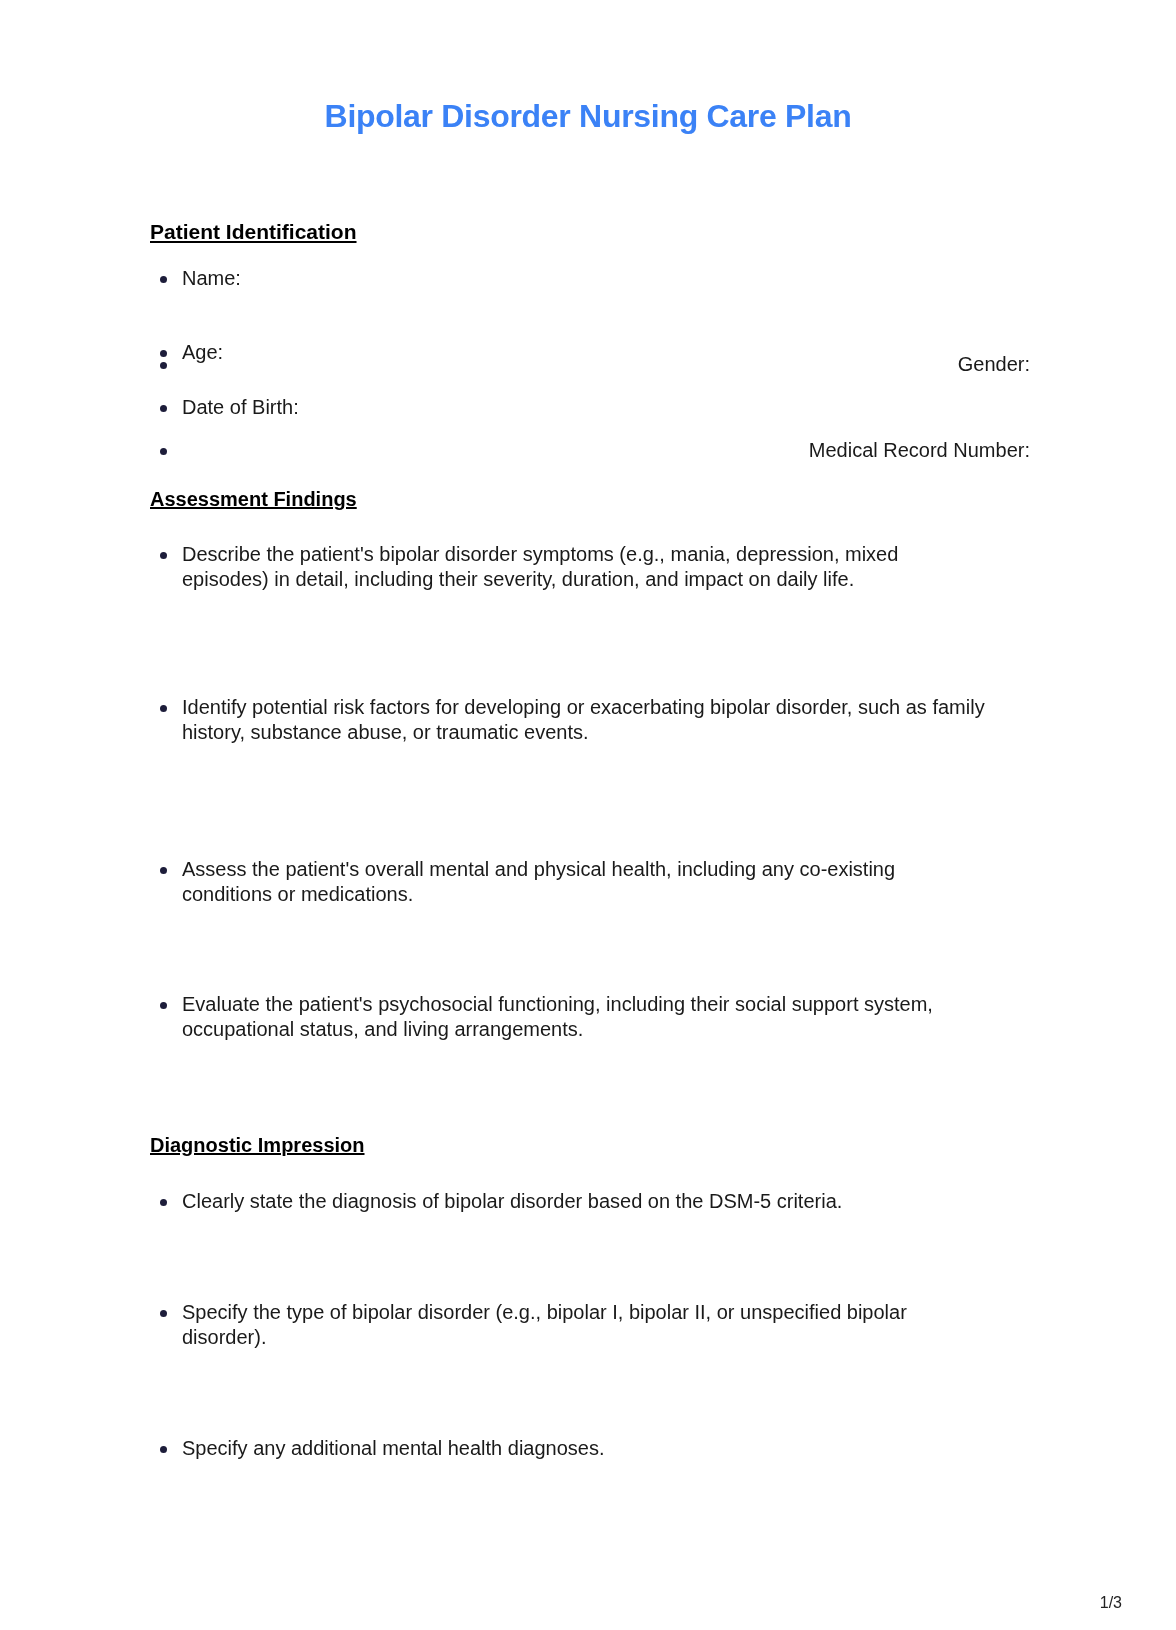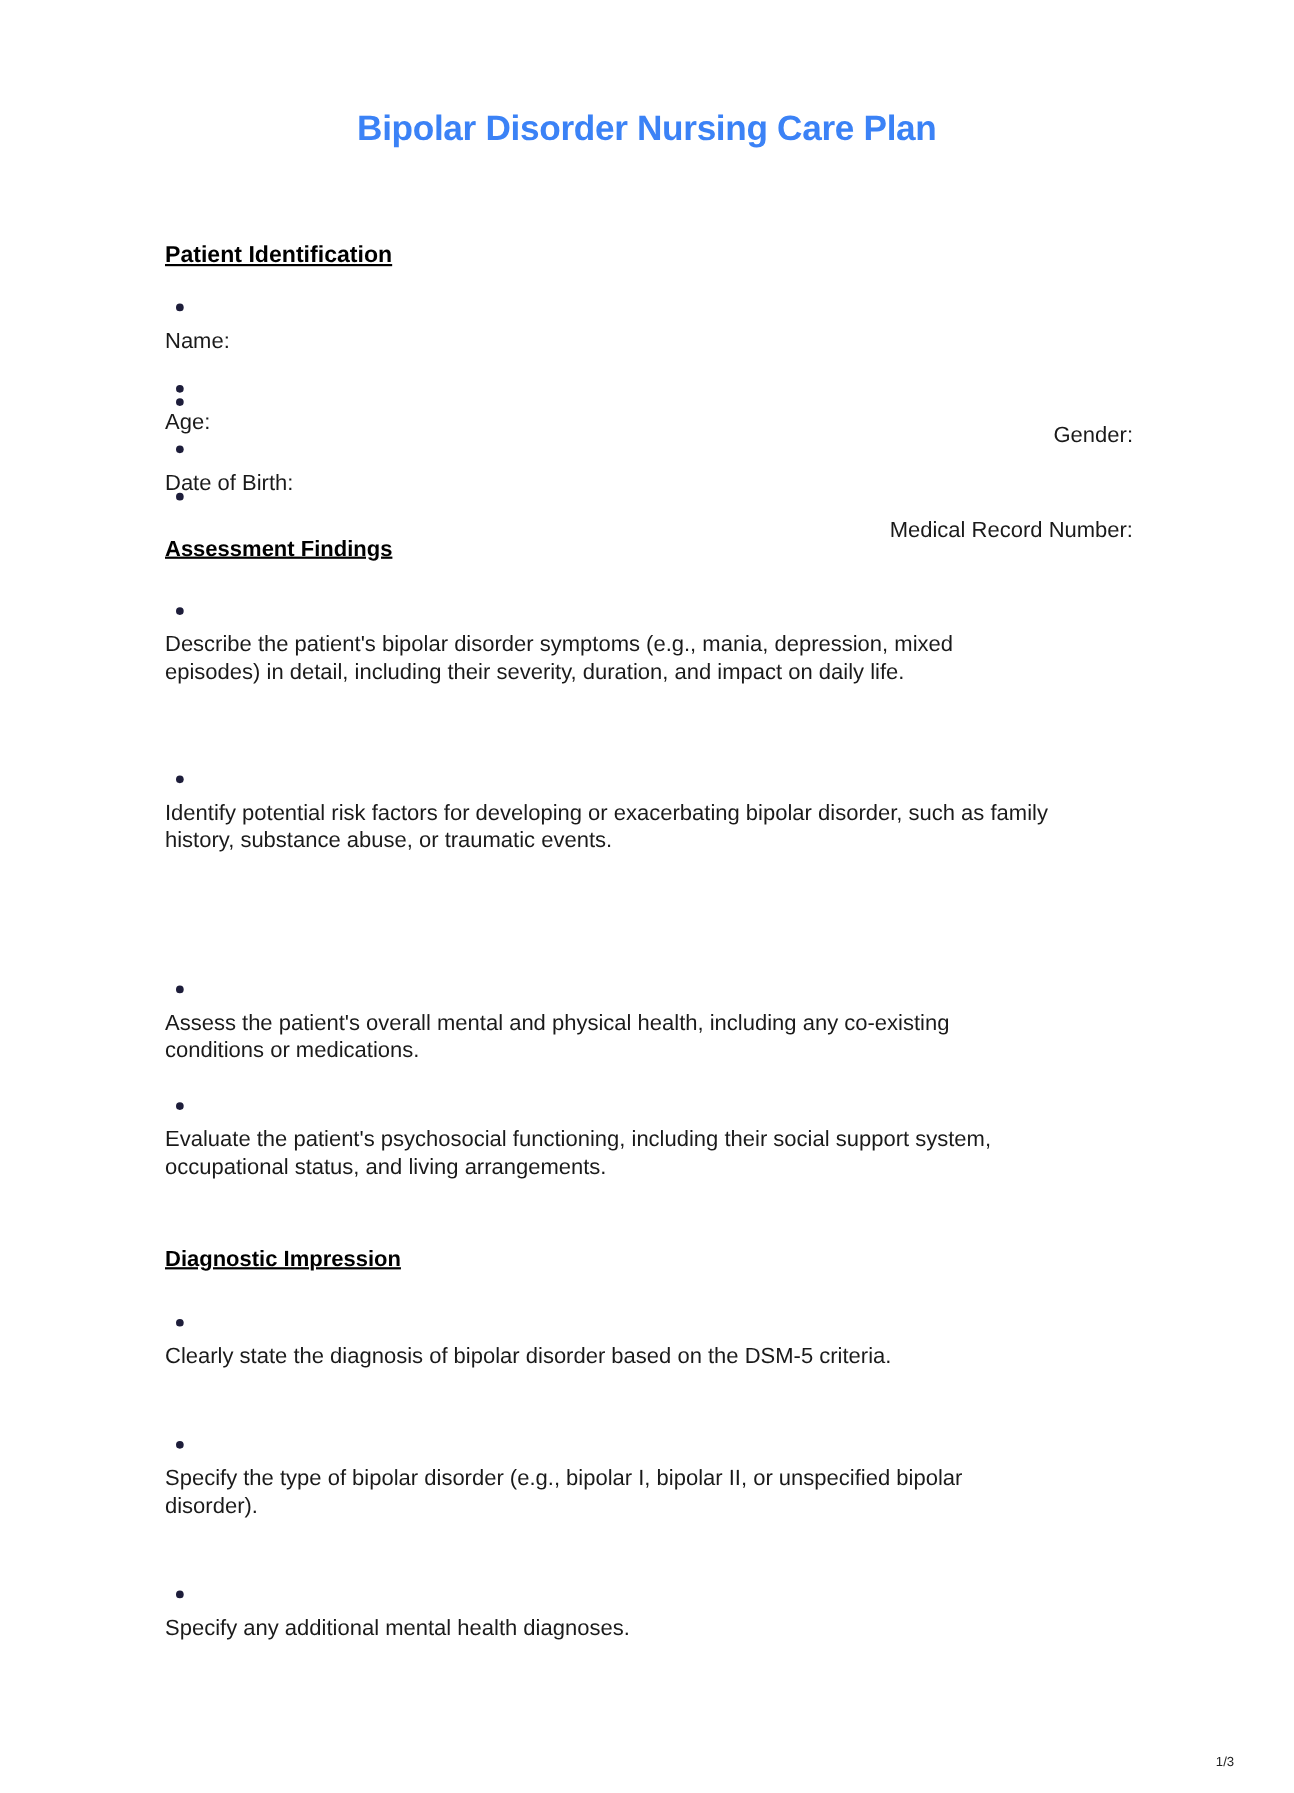--- a/index.html
+++ b/index.html
@@ -12,32 +12,31 @@
       text-align: center; font-weight: bold; font-size: 32px; letter-spacing: -0.3px;
       color: #3b82f6;
     }
     .h2 { position: absolute; left: 150px; font-weight: bold; color: #000; text-decoration: underline; }
     .h2.small { font-size: 21px; }
     .h2.large { font-size: 20px; }
     .item {
       position: absolute; left: 150px; width: 880px;
       font-size: 20px; line-height: 25px; color: #1a1a1a;
       display: flex;
-      flex-direction: column;
     }
     .bullet {
       width: 32px; flex: 0 0 32px; position: relative;
     }
     .bullet::before {
       content: ""; position: absolute; left: 10px; top: 10px;
       width: 7px; height: 7px; border-radius: 50%; background: #1d1d3a;
     }
     .item-text { flex: 1; }
     .page-num {
-      position: absolute; right: 54px; top: 1594px; font-size: 12px; color: #222;
+      position: absolute; right: 54px; top: 1594px; font-size: 16px; color: #222;
     }
   </style>
 </head>
 <body>
 
 <div class="title">Bipolar Disorder Nursing Care Plan</div>
 
 <div class="h2 small" style="top:220px;">Patient Identification</div>
 
 <div class="item" style="top:266px;">
@@ -64,21 +63,21 @@
 <div class="h2 large" style="top:488px;">Assessment Findings</div>
 
 <div class="item" style="top:542px; width:780px;">
   <span class="bullet"></span>
   <span class="item-text">Describe the patient's bipolar disorder symptoms (e.g., mania, depression, mixed episodes) in detail, including their severity, duration, and impact on daily life.</span>
 </div>
 <div class="item" style="top:695px; width:870px;">
   <span class="bullet"></span>
   <span class="item-text">Identify potential risk factors for developing or exacerbating bipolar disorder, such as family history, substance abuse, or traumatic events.</span>
 </div>
-<div class="item" style="top:857px; width:780px;margin-top:29px;">
+<div class="item" style="top:857px; width:780px;">
   <span class="bullet"></span>
   <span class="item-text">Assess the patient's overall mental and physical health, including any co-existing conditions or medications.</span>
 </div>
 <div class="item" style="top:992px; width:820px;">
   <span class="bullet"></span>
   <span class="item-text">Evaluate the patient's psychosocial functioning, including their social support system, occupational status, and living arrangements.</span>
 </div>
 
 <div class="h2 large" style="top:1134px;">Diagnostic Impression</div>
 

